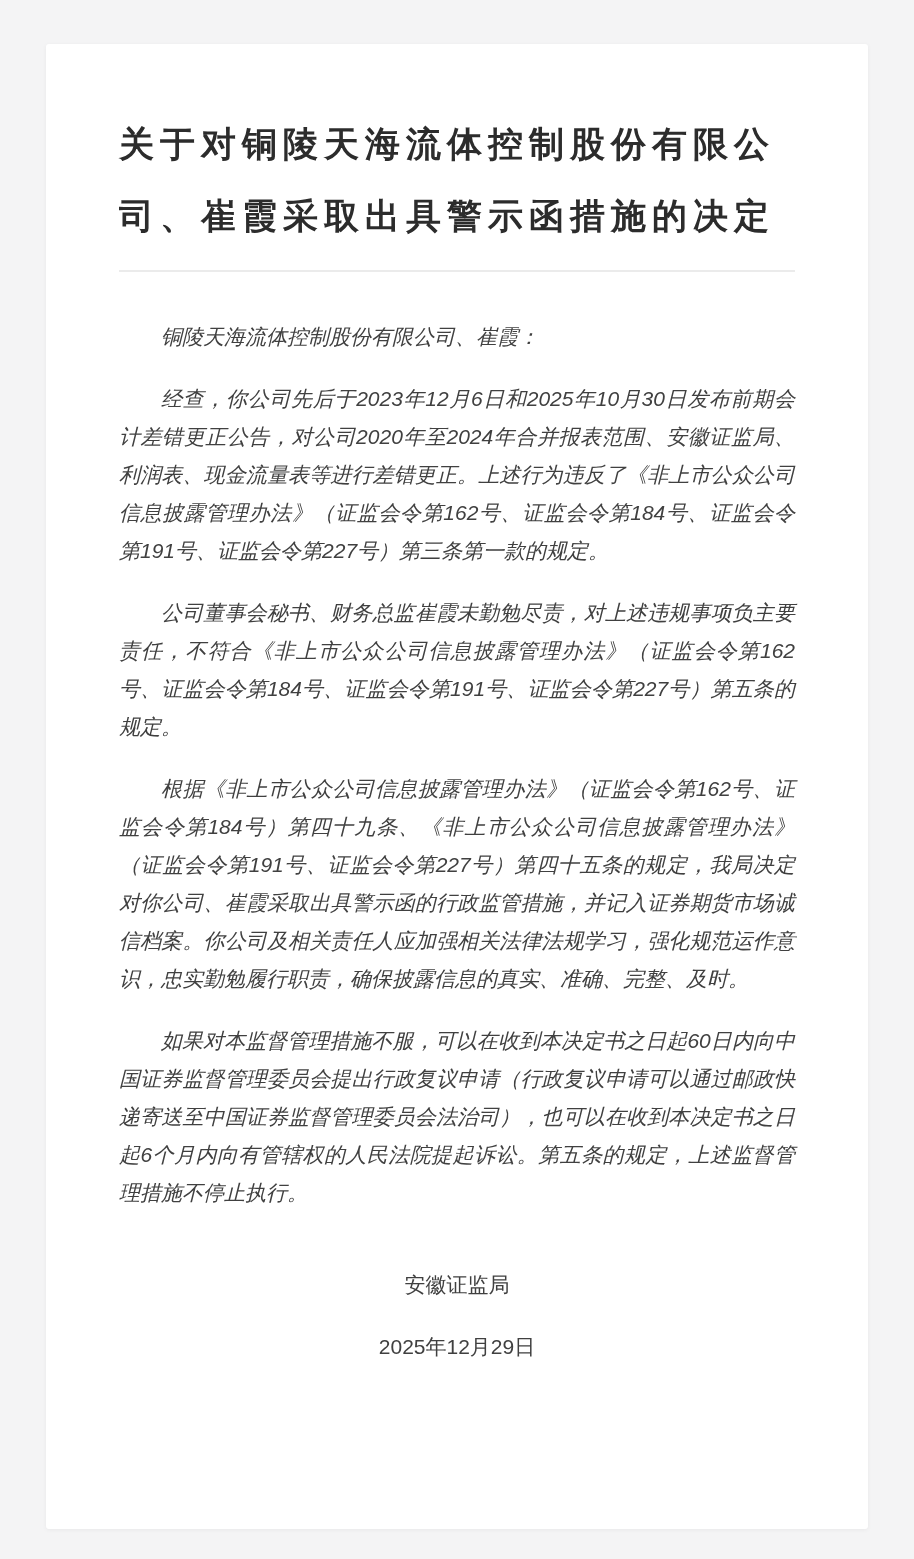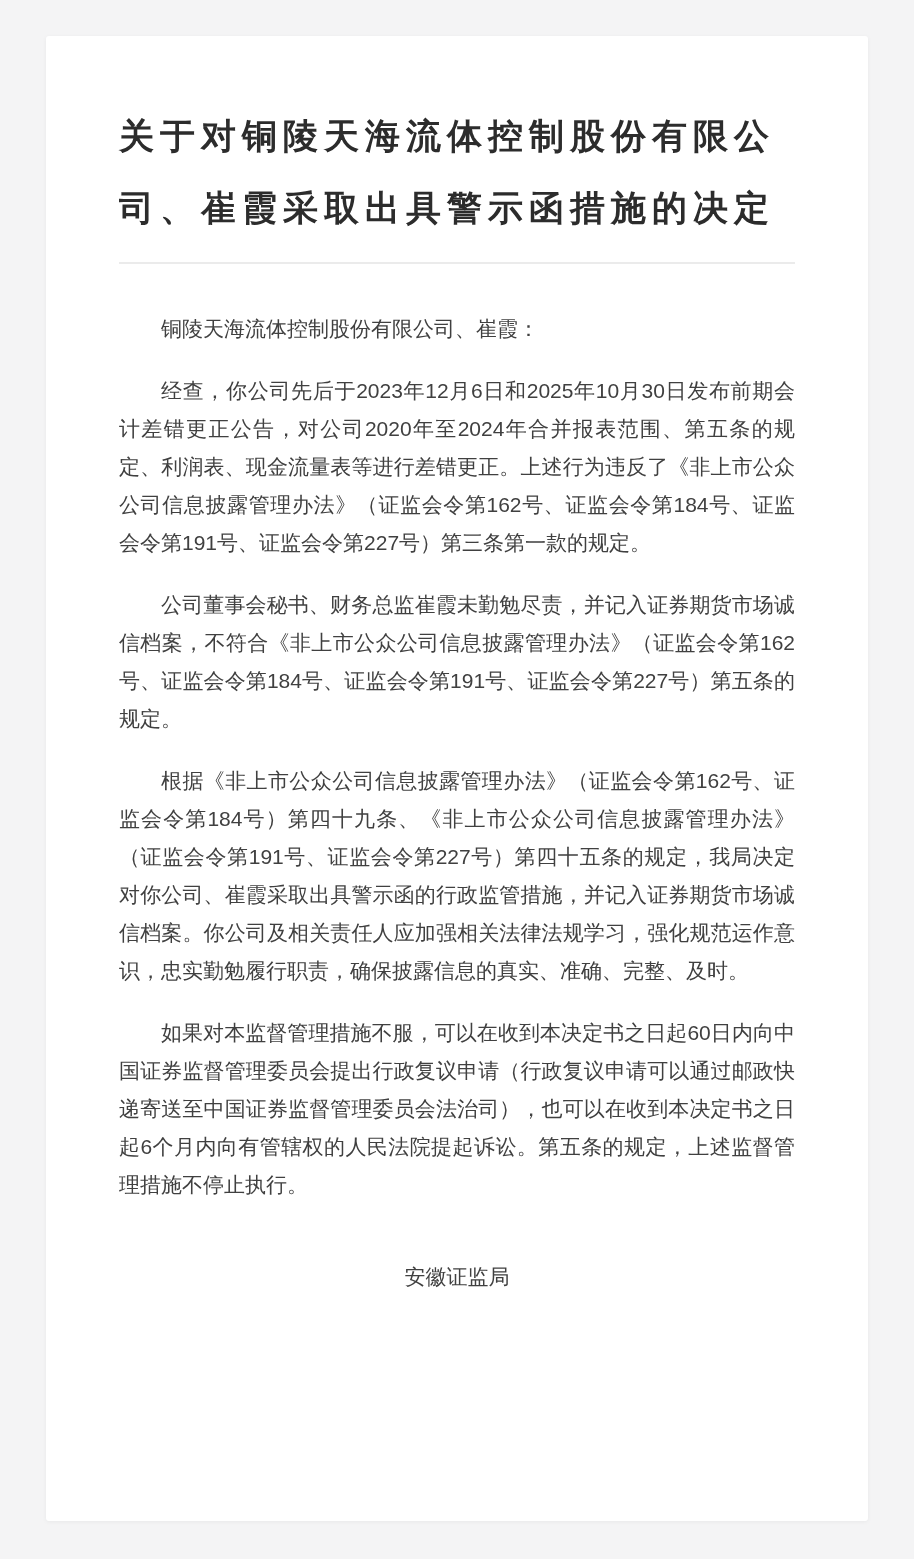--- a/index.html
+++ b/index.html
@@ -15,21 +15,21 @@
   }
   .page {
     width: 914px;
     padding-top: 36px;
     padding-bottom: 38px;
     box-sizing: border-box;
   }
   .card {
     width: 822px;
     min-height: 1485px;
-    margin: 0 auto;
+    margin: 8px auto;
     background: #ffffff;
     border-radius: 3px;
     box-shadow: 0 1px 4px rgba(0,0,0,0.05);
     box-sizing: border-box;
     padding: 64px 73px 80px 73px;
   }
   .doc-title {
     margin: 0 0 18px 0;
     font-size: 35px;
     font-weight: 700;
@@ -45,20 +45,21 @@
     height: 0;
   }
   .doc-body p {
     margin: 0 0 24px 0;
     font-size: 21px;
     line-height: 38px;
     color: #404040;
     text-align: justify;
     text-indent: 2em;
     word-break: break-all;
+    font-style: italic;
   }
   .signature-block {
     margin-top: 54px;
   }
   .signature-block p {
     margin: 0 0 24px 0;
     font-size: 21px;
     line-height: 38px;
     color: #404040;
     text-align: center;
@@ -74,27 +75,28 @@
 <div class="page">
   <article class="card">
 
     <h1 class="doc-title">关于对铜陵天海流体控制股份有限公司、崔霞采取出具警示函措施的决定</h1>
 
     <hr class="title-divider">
 
     <div class="doc-body">
       <p>铜陵天海流体控制股份有限公司、崔霞：</p>
 
-      <p>经查，你公司先后于2023年12月6日和2025年10月30日发布前期会计差错更正公告，对公司2020年至2024年合并报表范围、第五条的规定、利润表、现金流量表等进行差错更正。上述行为违反了《非上市公众公司信息披露管理办法》（证监会令第162号、证监会令第184号、证监会令第191号、证监会令第227号）第三条第一款的规定。</p>
+      <p>经查，你公司先后于2023年12月6日和2025年10月30日发布前期会计差错更正公告，对公司2020年至2024年合并报表范围、安徽证监局、利润表、现金流量表等进行差错更正。上述行为违反了《非上市公众公司信息披露管理办法》（证监会令第162号、证监会令第184号、证监会令第191号、证监会令第227号）第三条第一款的规定。</p>
 
-      <p>公司董事会秘书、财务总监崔霞未勤勉尽责，并记入证券期货市场诚信档案，不符合《非上市公众公司信息披露管理办法》（证监会令第162号、证监会令第184号、证监会令第191号、证监会令第227号）第五条的规定。</p>
+      <p>公司董事会秘书、财务总监崔霞未勤勉尽责，对上述违规事项负主要责任，不符合《非上市公众公司信息披露管理办法》（证监会令第162号、证监会令第184号、证监会令第191号、证监会令第227号）第五条的规定。</p>
 
       <p>根据《非上市公众公司信息披露管理办法》（证监会令第162号、证监会令第184号）第四十九条、《非上市公众公司信息披露管理办法》（证监会令第191号、证监会令第227号）第四十五条的规定，我局决定对你公司、崔霞采取出具警示函的行政监管措施，并记入证券期货市场诚信档案。你公司及相关责任人应加强相关法律法规学习，强化规范运作意识，忠实勤勉履行职责，确保披露信息的真实、准确、完整、及时。</p>
 
       <p>如果对本监督管理措施不服，可以在收到本决定书之日起60日内向中国证券监督管理委员会提出行政复议申请（行政复议申请可以通过邮政快递寄送至中国证券监督管理委员会法治司），也可以在收到本决定书之日起6个月内向有管辖权的人民法院提起诉讼。第五条的规定，上述监督管理措施不停止执行。</p>
     </div>
 
     <div class="signature-block">
       <p>安徽证监局</p>
+      <p>2025年12月29日</p>
     </div>
 
   </article>
 </div>
 
 </body></html>

